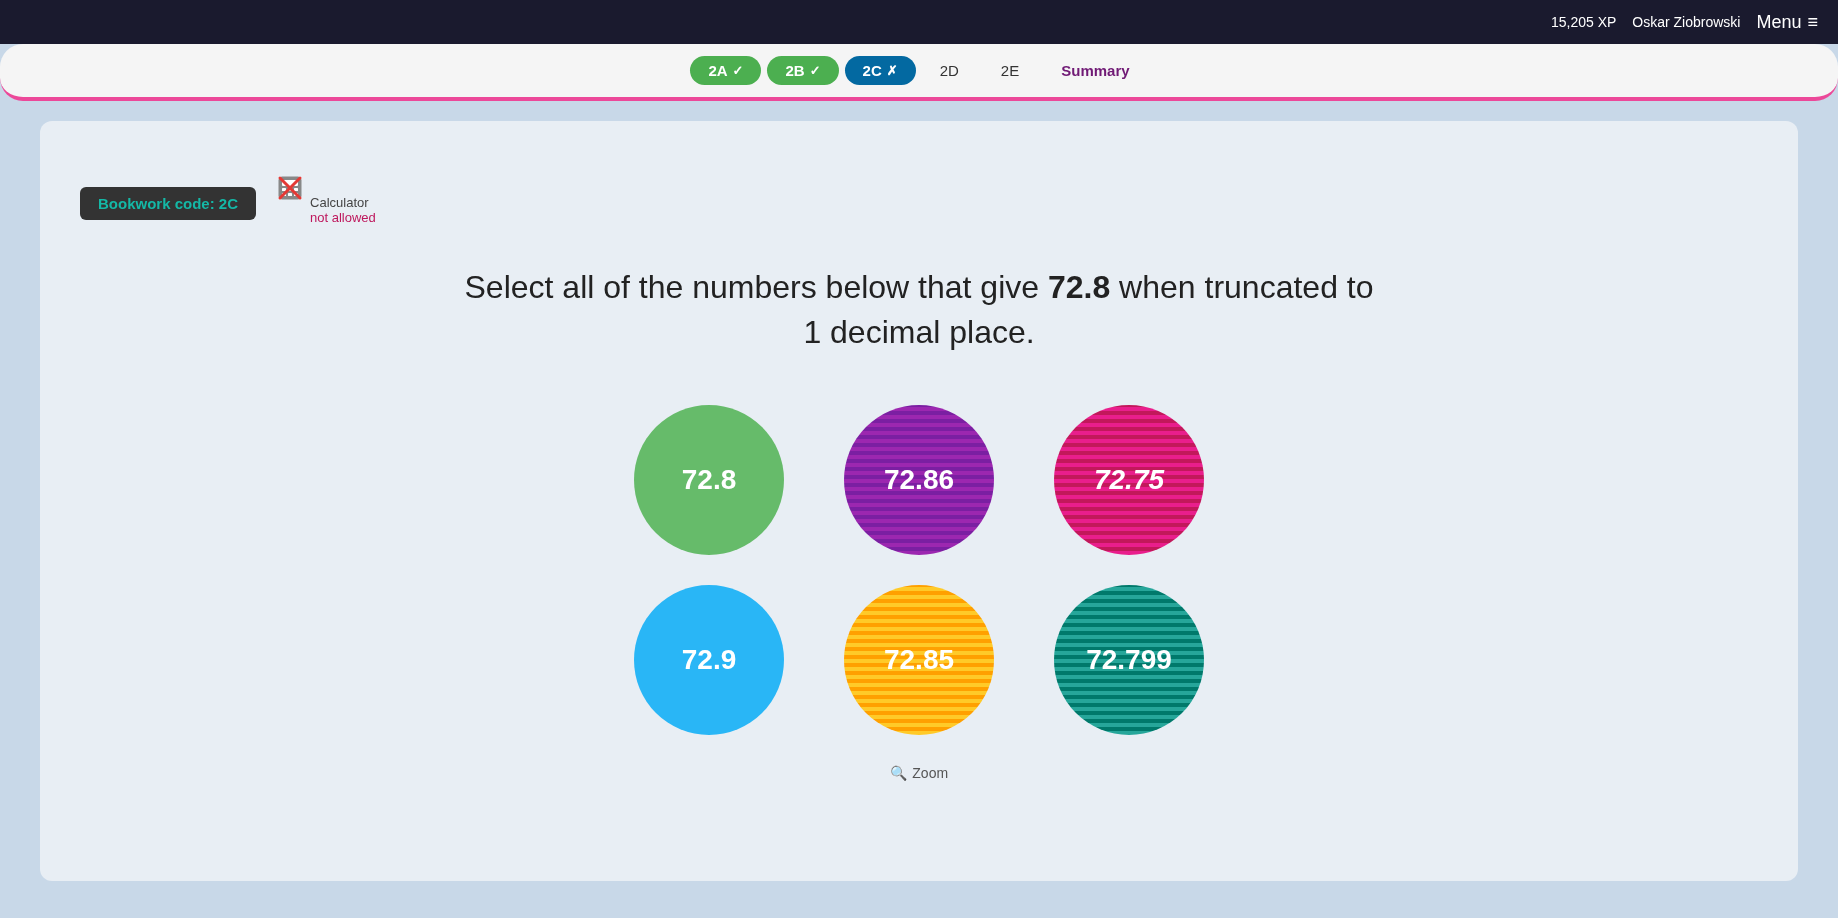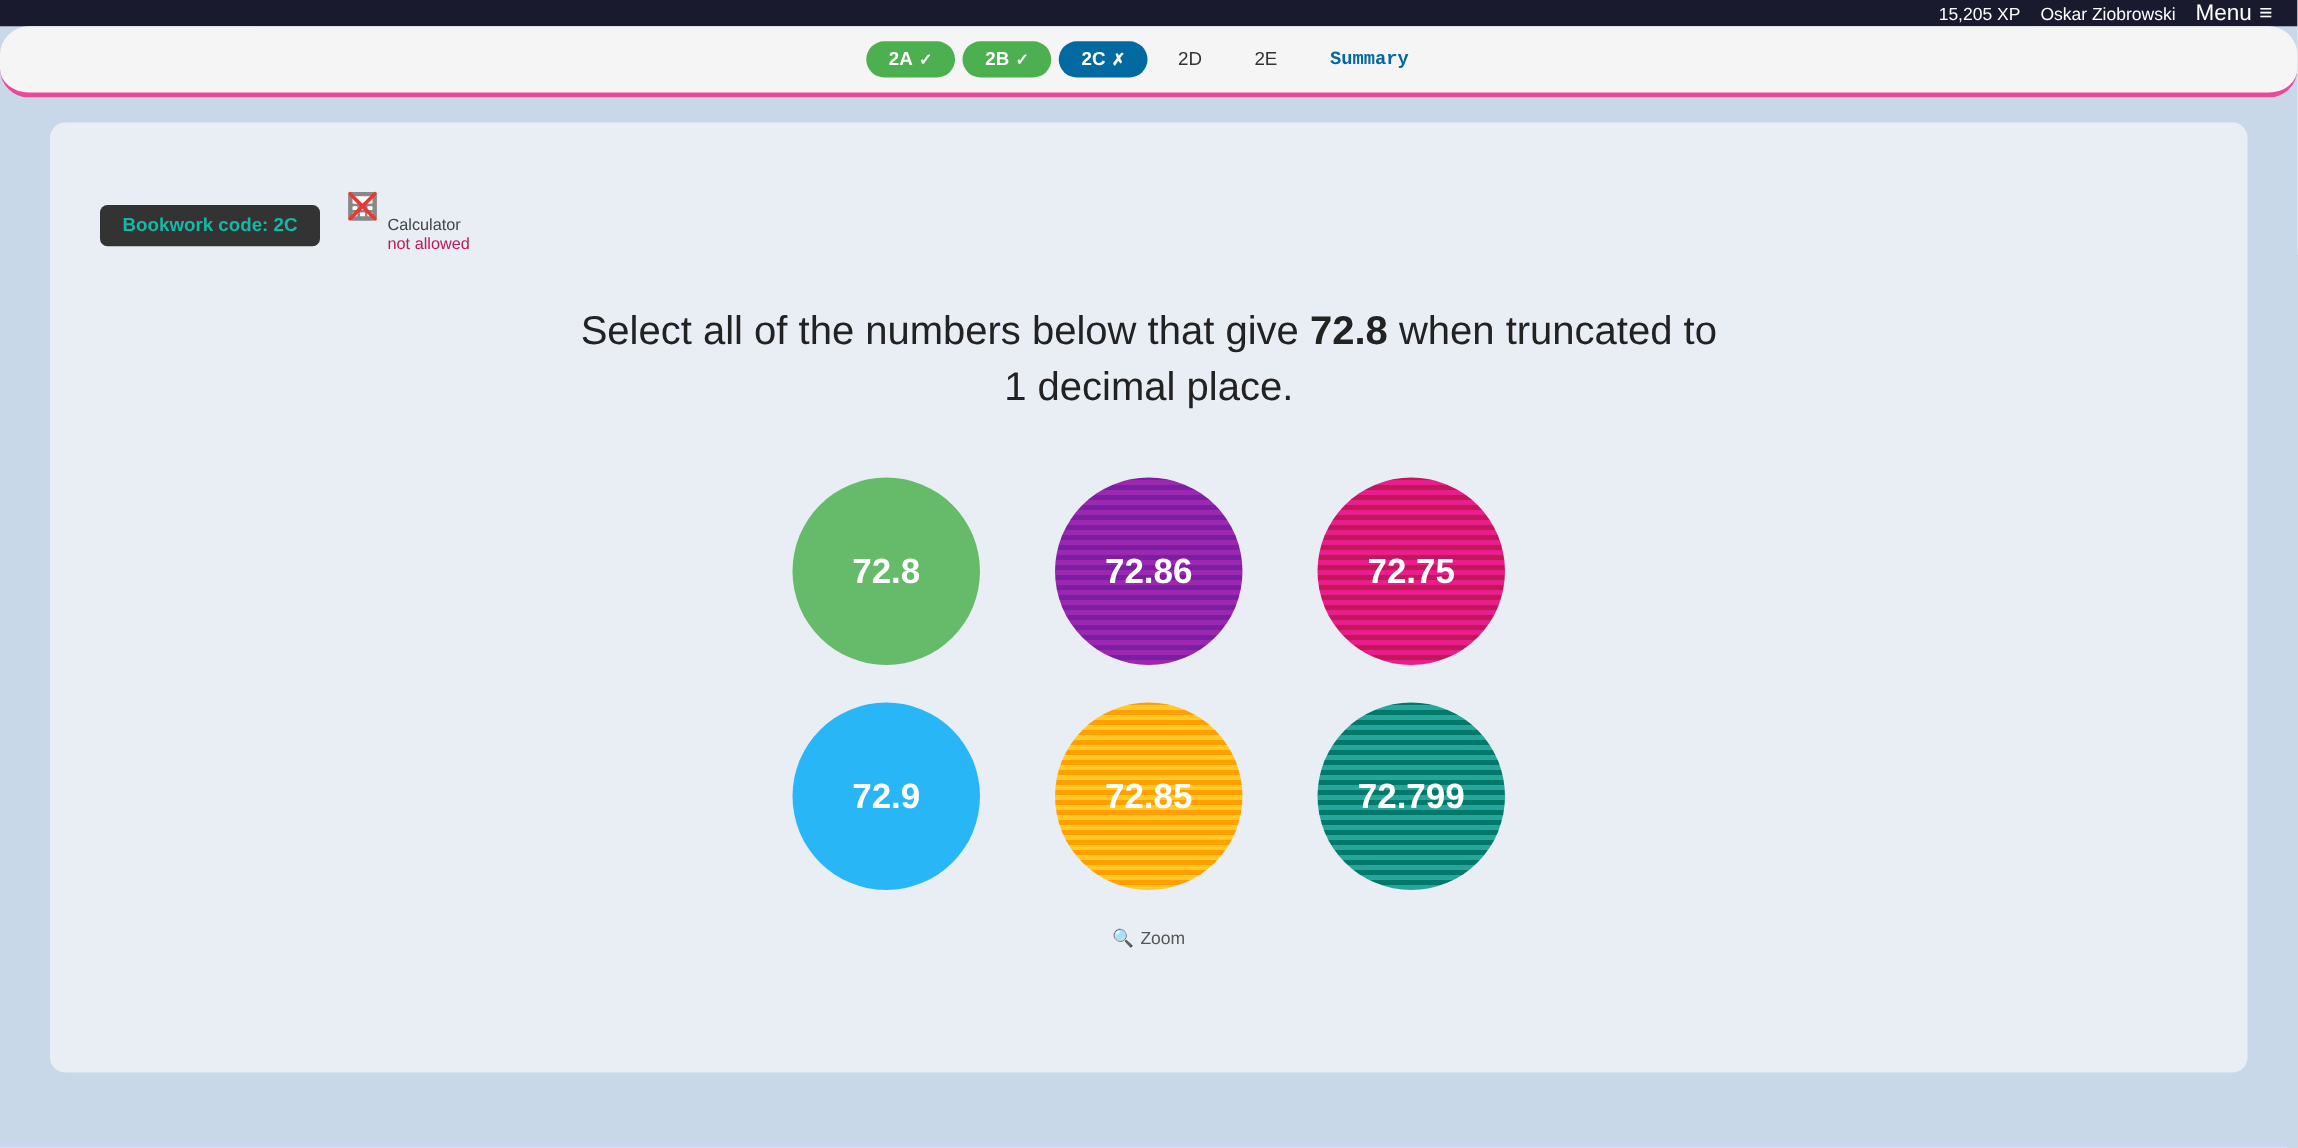--- a/index.html
+++ b/index.html
@@ -6,21 +6,21 @@
     body {
       font-family: -apple-system, BlinkMacSystemFont, 'Segoe UI', sans-serif;
       background: #c8d8e8;
       min-height: 918px;
       width: 1838px;
     }
 
     
     .top-bar {
       background: #1a1a2e;
-      height: 21px;
+      height: 44px;
       display: flex;
       align-items: center;
       justify-content: flex-end;
       padding: 0 20px;
     }
     .top-bar-right {
       display: flex;
       align-items: center;
       gap: 16px;
       color: #fff;
@@ -67,23 +67,22 @@
       background: #0369a1;
       color: #fff;
     }
     .tab-inactive {
       background: none;
       color: #333;
       font-weight: 500;
     }
     .tab-summary {
       background: none;
-      color: #0369a1;
+      color: #701a75;
       font-weight: 700;
-      font-family: Liberation Mono, monospace;
     }
     .check-icon { font-size: 13px; }
     .cross-icon { font-size: 13px; }
 
     
     .main-content {
       background: #e8eef4;
       margin: 20px 40px;
       border-radius: 12px;
       padding: 30px 40px 40px;
@@ -166,20 +165,21 @@
       );
     }
     .striped-pink {
       background: repeating-linear-gradient(
         0deg,
         #e91e8c 0px,
         #e91e8c 4px,
         #c2185b 4px,
         #c2185b 8px
       );
+      font-style: italic;
     }
     .solid-green {
       background: #66bb6a;
     }
     .solid-blue {
       background: #29b6f6;
     }
     .striped-yellow {
       background: repeating-linear-gradient(
         0deg,

